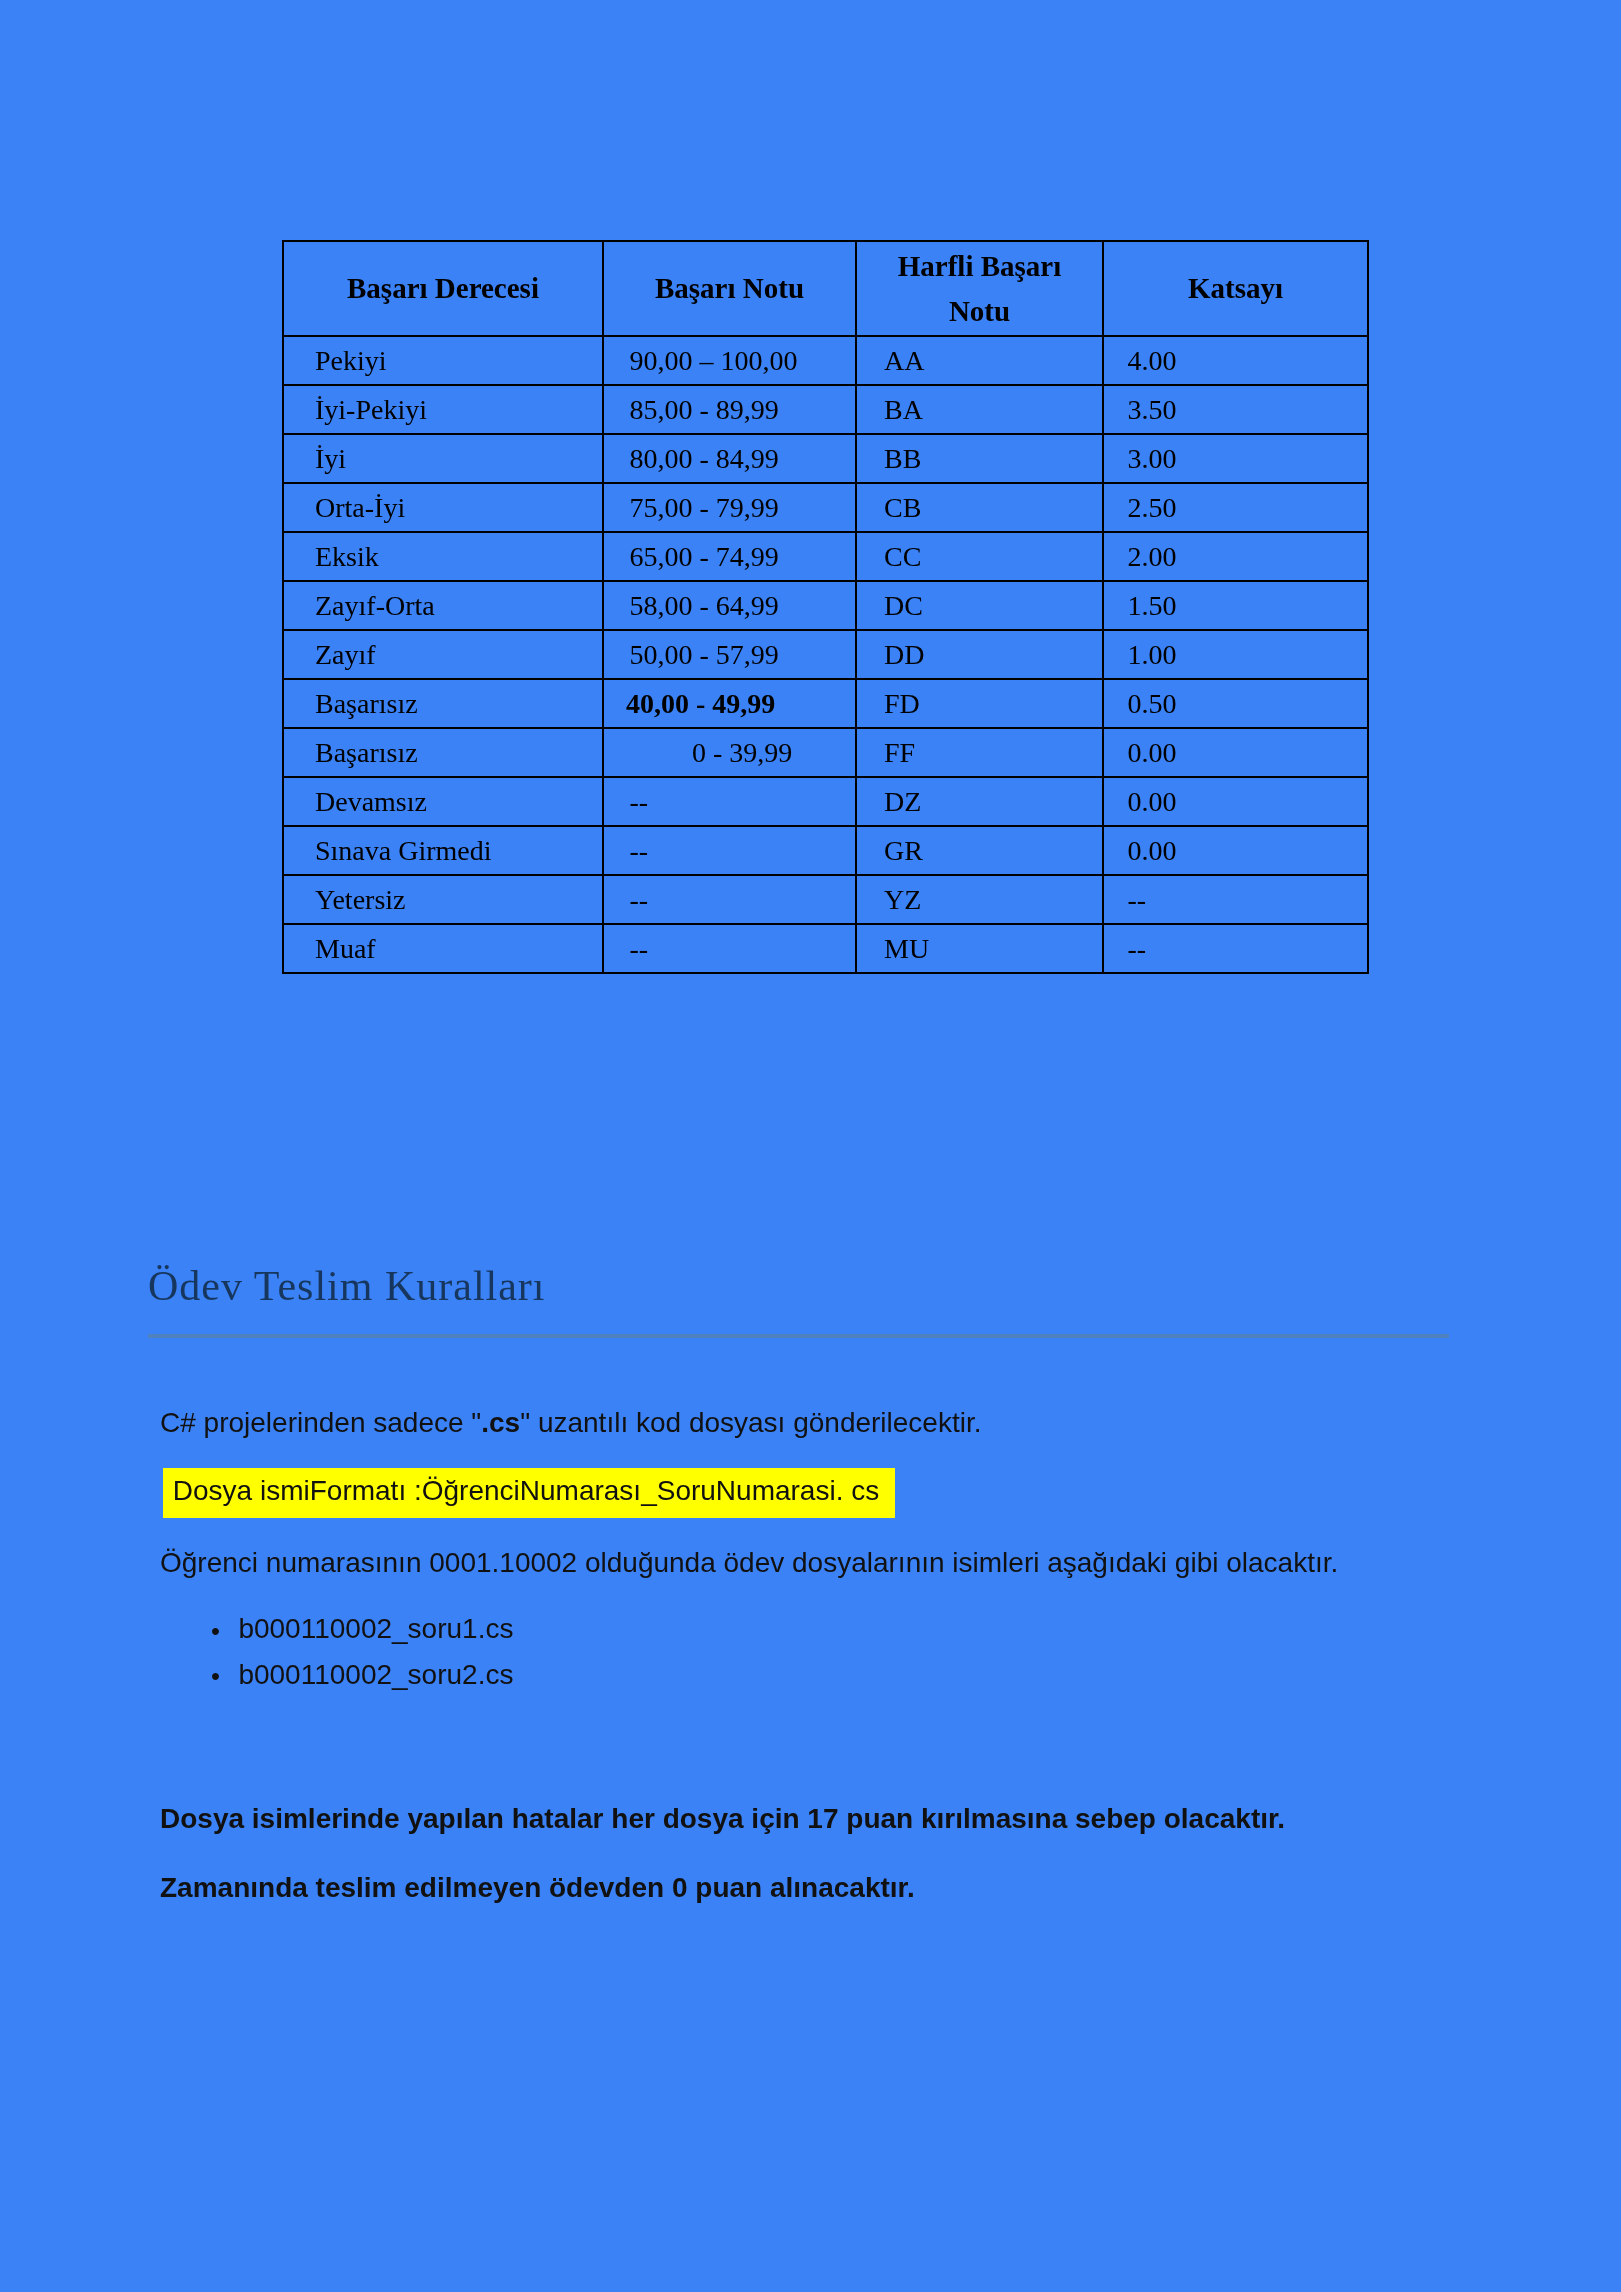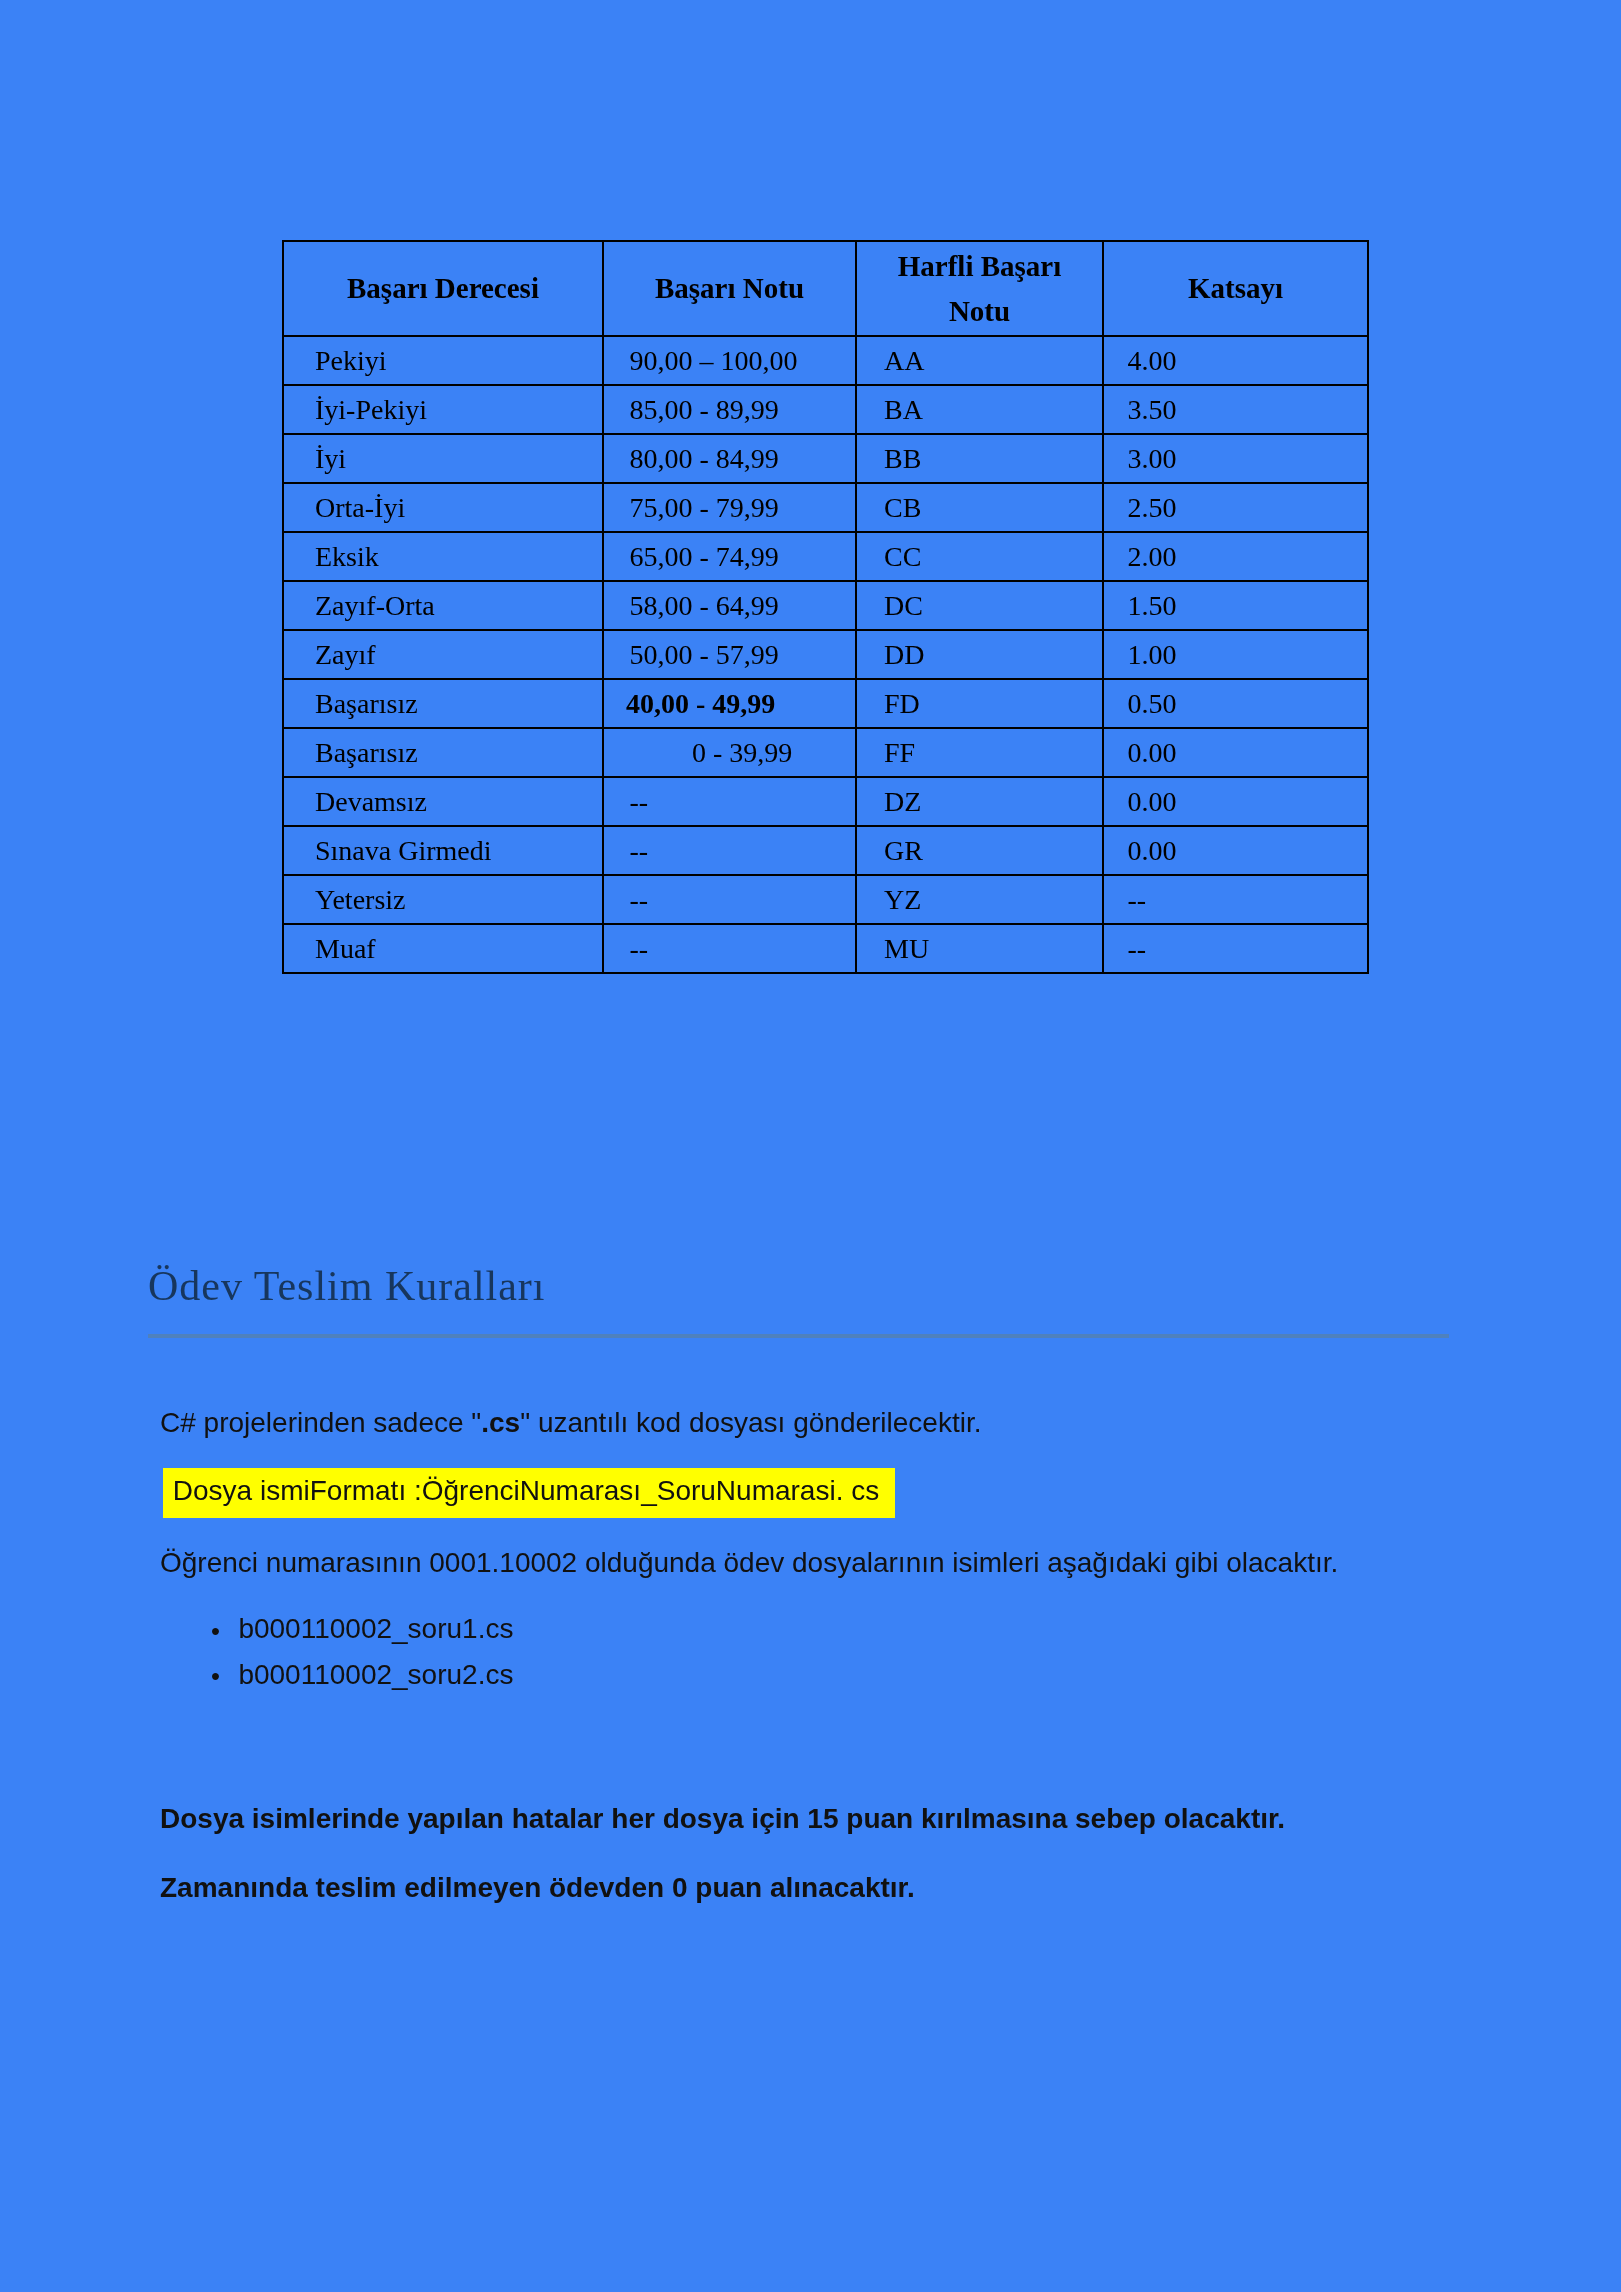--- a/index.html
+++ b/index.html
@@ -224,18 +224,18 @@
 
   <p class="para p-highlight"><span class="hl" style="background: rgb(255, 255, 0);">Dosya ismiFormatı :ÖğrenciNumarası_SoruNumarasi. cs</span></p>
 
   <p class="para p-example">Öğrenci numarasının 0001.10002 olduğunda ödev dosyalarının isimleri aşağıdaki gibi olacaktır.</p>
 
   <ul class="file-list">
     <li><span class="bullet-dot">•</span><span>b000110002_soru1.cs</span></li>
     <li><span class="bullet-dot">•</span><span>b000110002_soru2.cs</span></li>
   </ul>
 
-  <p class="para p-warn1">Dosya isimlerinde yapılan hatalar her dosya için 15 puan kırılmasına sebep olacaktır.</p>
+  <p class="para p-warn1">Dosya isimlerinde yapılan hatalar her dosya için 17 puan kırılmasına sebep olacaktır.</p>
 
   <p class="para p-warn2">Zamanında teslim edilmeyen ödevden 0 puan alınacaktır.</p>
 
 </div>
 
 
 </body></html>

